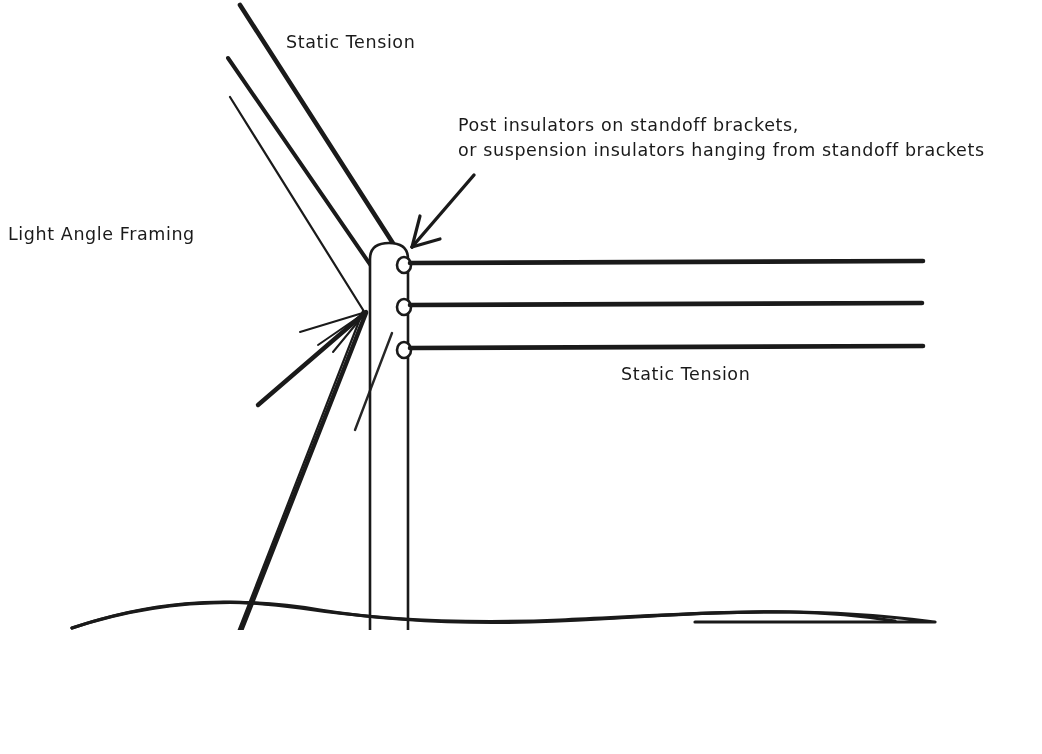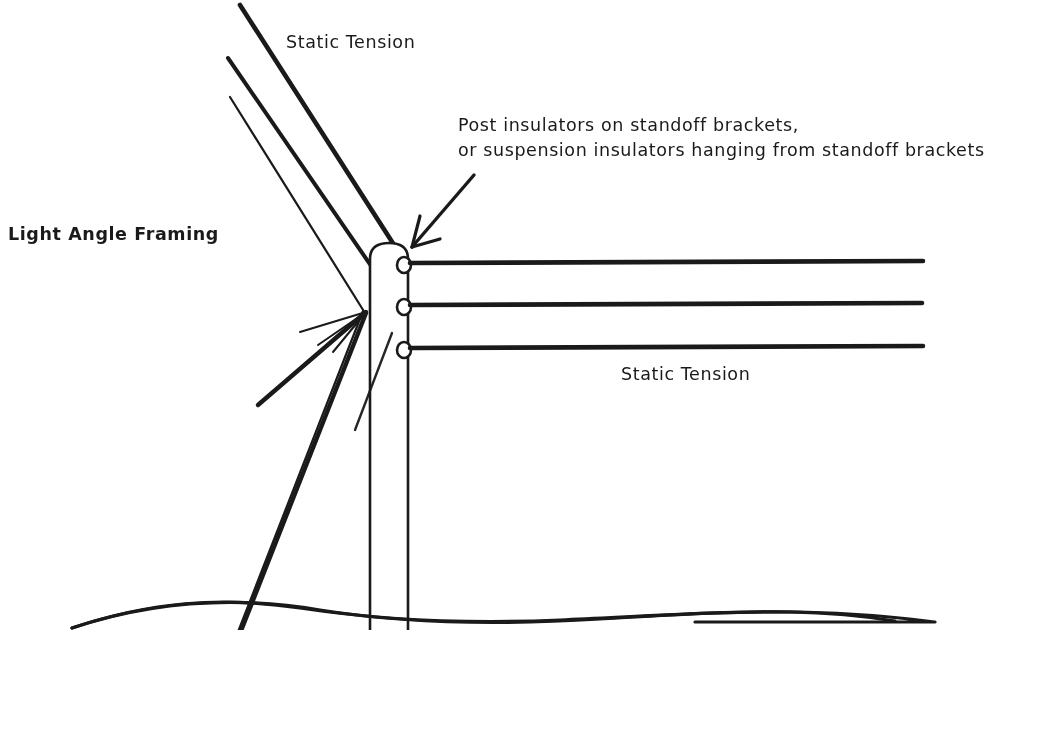--- a/index.html
+++ b/index.html
@@ -28,21 +28,21 @@
     position: absolute;
     color: #1a1a1a;
     font-family: "DejaVu Sans", sans-serif;
     font-size: 17.5px;
     line-height: 25px;
     letter-spacing: 0.6px;
     white-space: pre;
     font-weight: 400;
   }
   #label-static-tension-top { left: 286px; top: 30px; }
-  #label-light-angle-framing { left: 8px; top: 222px; font-weight: bold; }
+  #label-light-angle-framing { left: 8px; top: 222px; }
   #label-insulators { left: 458px; top: 113px; }
   #label-static-tension-right { left: 621px; top: 362px; }
   #label-down-guy { left: 34px; top: 405px; }
   #label-threshold-note { left: 450px; top: 651px; }
 </style>
 </head>
 <body>
 
 <div id="canvas">
 

